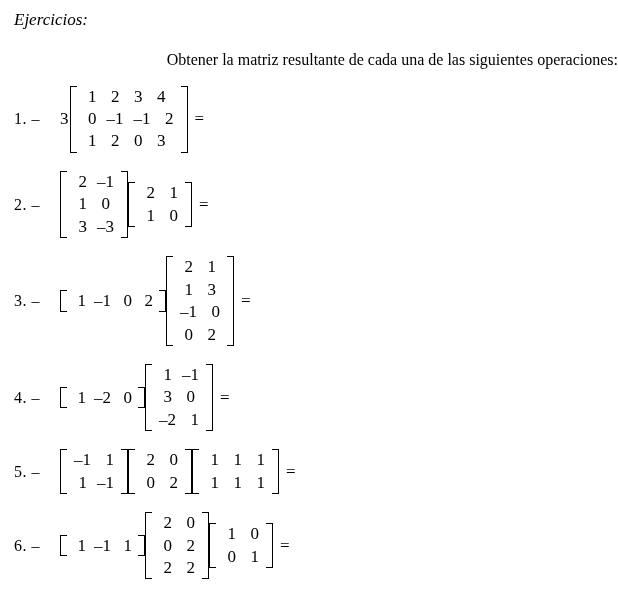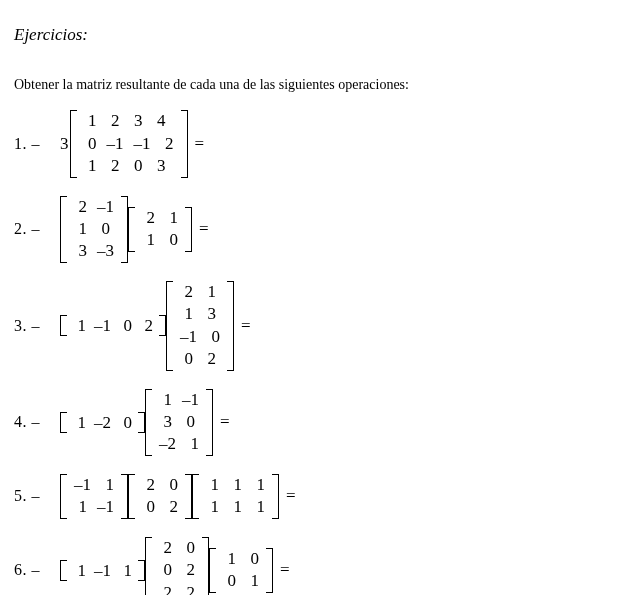--- a/index.html
+++ b/index.html
@@ -17,27 +17,28 @@
   .page {
     position: relative;
     width: 618px;
     height: 595px;
     padding: 0;
     box-sizing: border-box;
   }
   .heading {
     font-style: italic;
     font-size: 17px;
-    margin: 25px 0 0 14px;
+    margin: 10px 0 0 14px;
     line-height: 1.2;
   }
   .intro {
-    font-size: 14px;
-    margin: 32px 0 0 14px;
+    font-size: 16px;
+    margin: 20px 0 0 14px;
     line-height: 1.2;
+    text-align: right;
   }
   .exercise {
     display: flex;
     align-items: center;
     margin-left: 14px;
     margin-top: 14px;
     font-size: 17px;
   }
   .ex-num {
     min-width: 46px;

